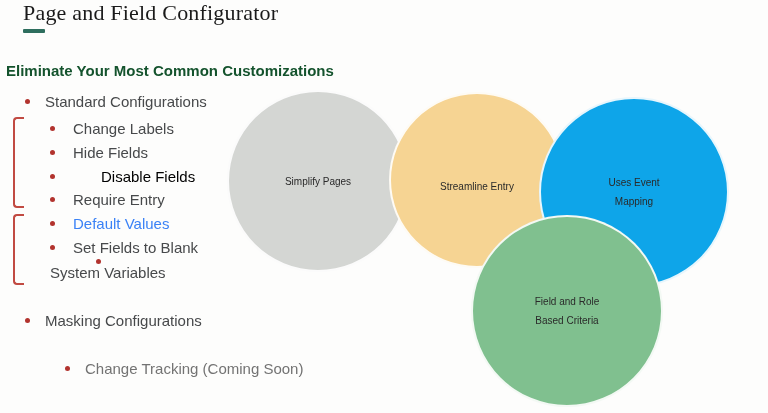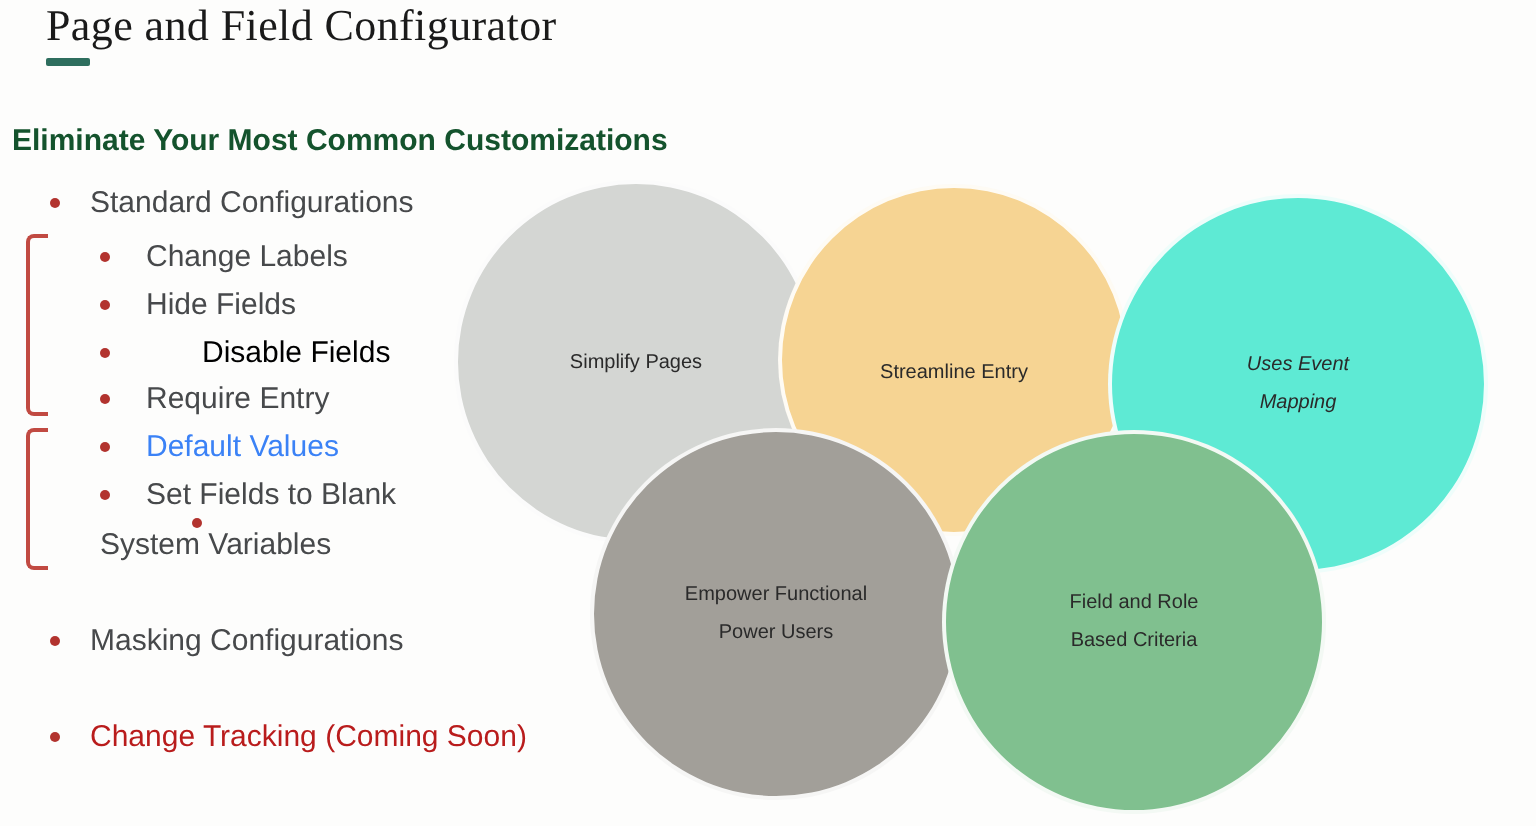--- a/index.html
+++ b/index.html
@@ -112,21 +112,21 @@
     <span class="txt">Set Fields to Blank</span>
   </div>
   <div class="row lvl1" style="top: 259px; color: rgb(71, 73, 75); flex-direction: column;">
     <span class="dot"></span>
     <span class="txt">System Variables</span>
   </div>
   <div class="row lvl0" style="top: 309px; color: rgb(71, 73, 75);">
     <span class="dot"></span>
     <span class="txt">Masking Configurations</span>
   </div>
-  <div class="row lvl0" style="top: 357px; color: #b91c1c;">
+  <div class="row lvl0" style="top: 357px; color: #737373; margin-left: 40px;">
     <span class="dot"></span>
     <span class="txt">Change Tracking (Coming Soon)</span>
   </div>
 
   <div class="bracket" id="bracket-1"></div>
   <div class="bracket" id="bracket-2"></div>
 
   <div class="circle" style="left: 227px; top: 90px; width: 182px; height: 182px; background: rgb(212, 214, 211);">
     <div class="clabel">
       <span>Simplify Pages</span>
@@ -134,33 +134,27 @@
     </div>
   </div>
 
   <div class="circle" style="left: 389px; top: 92px; width: 176px; height: 176px; background: rgb(246, 212, 147);">
     <div class="clabel" style="padding-top:12px">
       <span>Streamline Entry</span>
 
     </div>
   </div>
 
-  <div class="circle" style="left: 554px; top: 97px; width: 190px; height: 190px; background: #5eead4; font-style: italic;">
+  <div class="circle" style="left: 539px; top: 97px; width: 190px; height: 190px; background: #0ea5e9;">
     <div class="clabel">
       <span>Uses Event</span>
       <span>Mapping</span>
     </div>
   </div>
 
-  <div class="circle" style="left: 295px; top: 214px; width: 186px; height: 186px; background: rgb(162, 159, 153);">
-    <div class="clabel">
-      <span>Empower Functional</span>
-      <span>Power Users</span>
-    </div>
-  </div>
 
   <div class="circle" style="left: 471px; top: 215px; width: 192px; height: 192px; background: rgb(128, 192, 143);">
     <div class="clabel">
       <span>Field and Role</span>
       <span>Based Criteria</span>
     </div>
   </div>
 
 </div>
 

